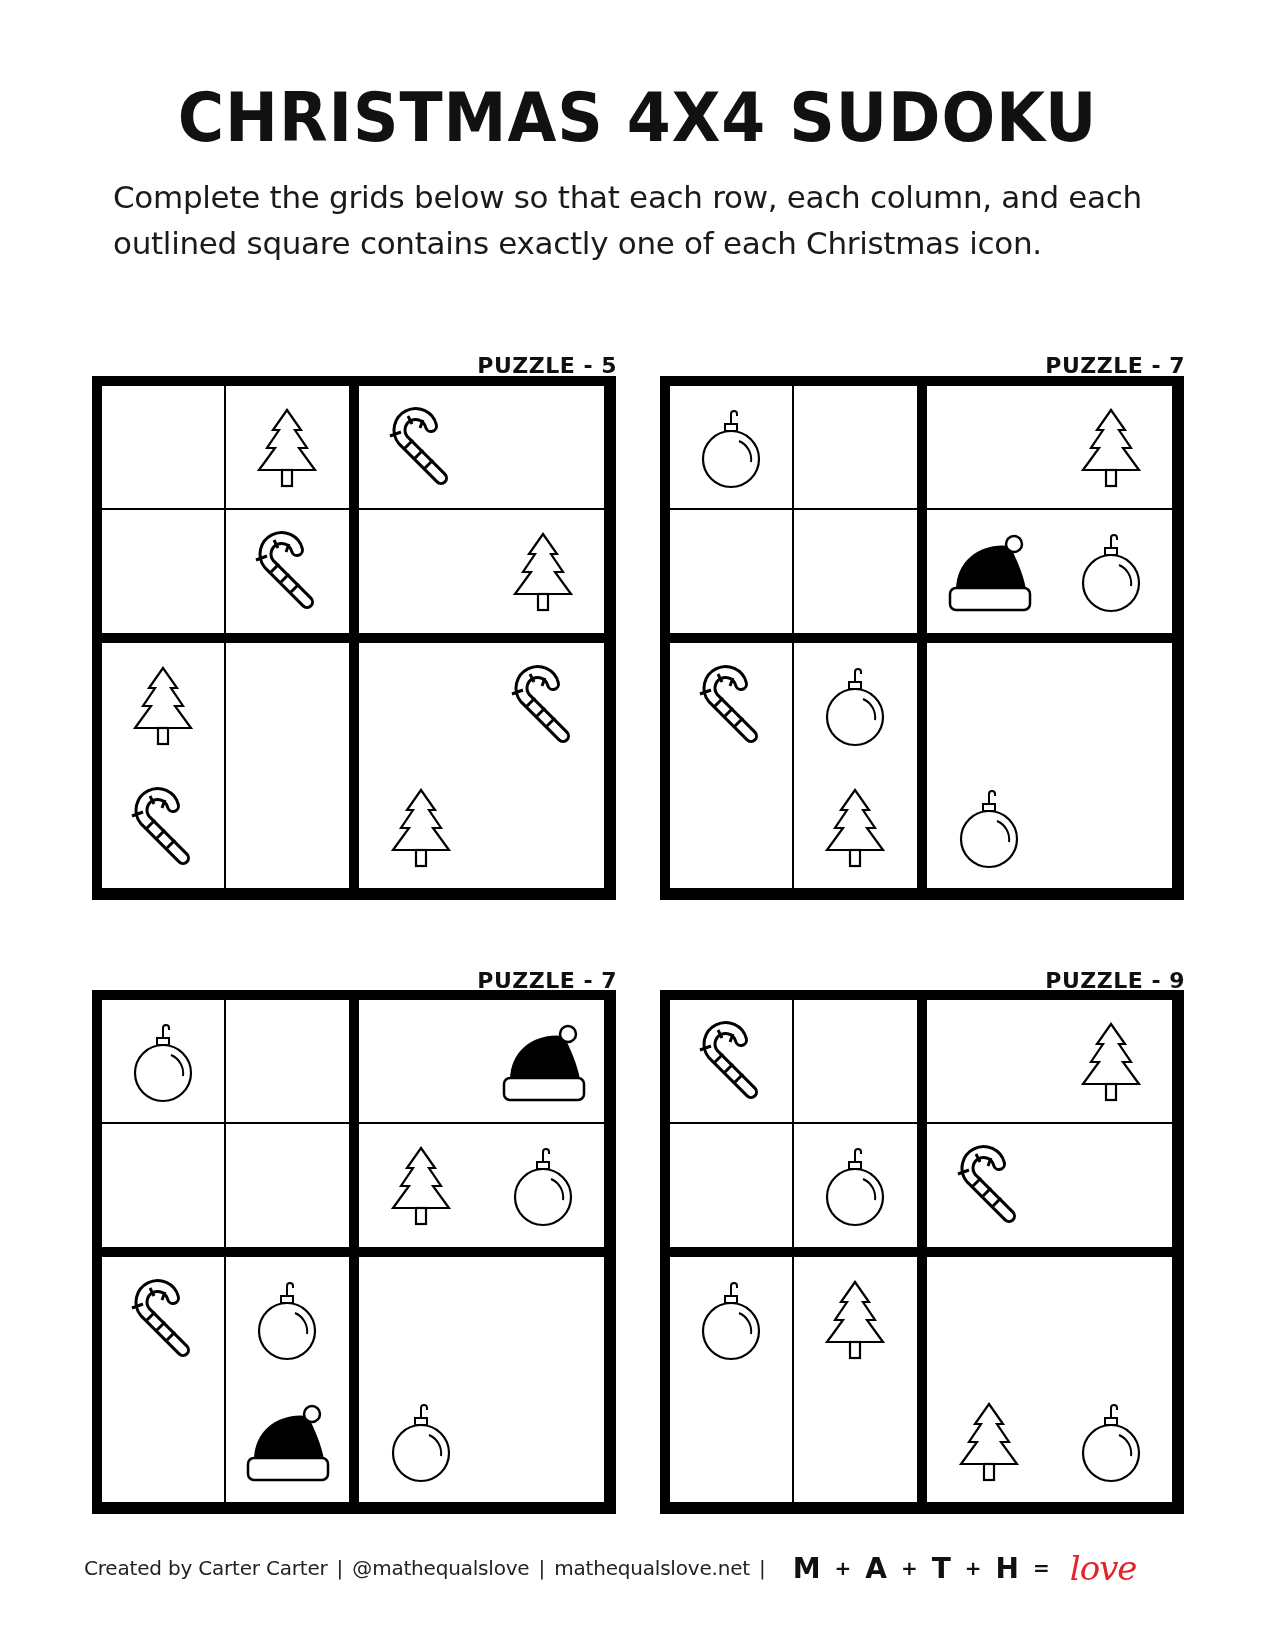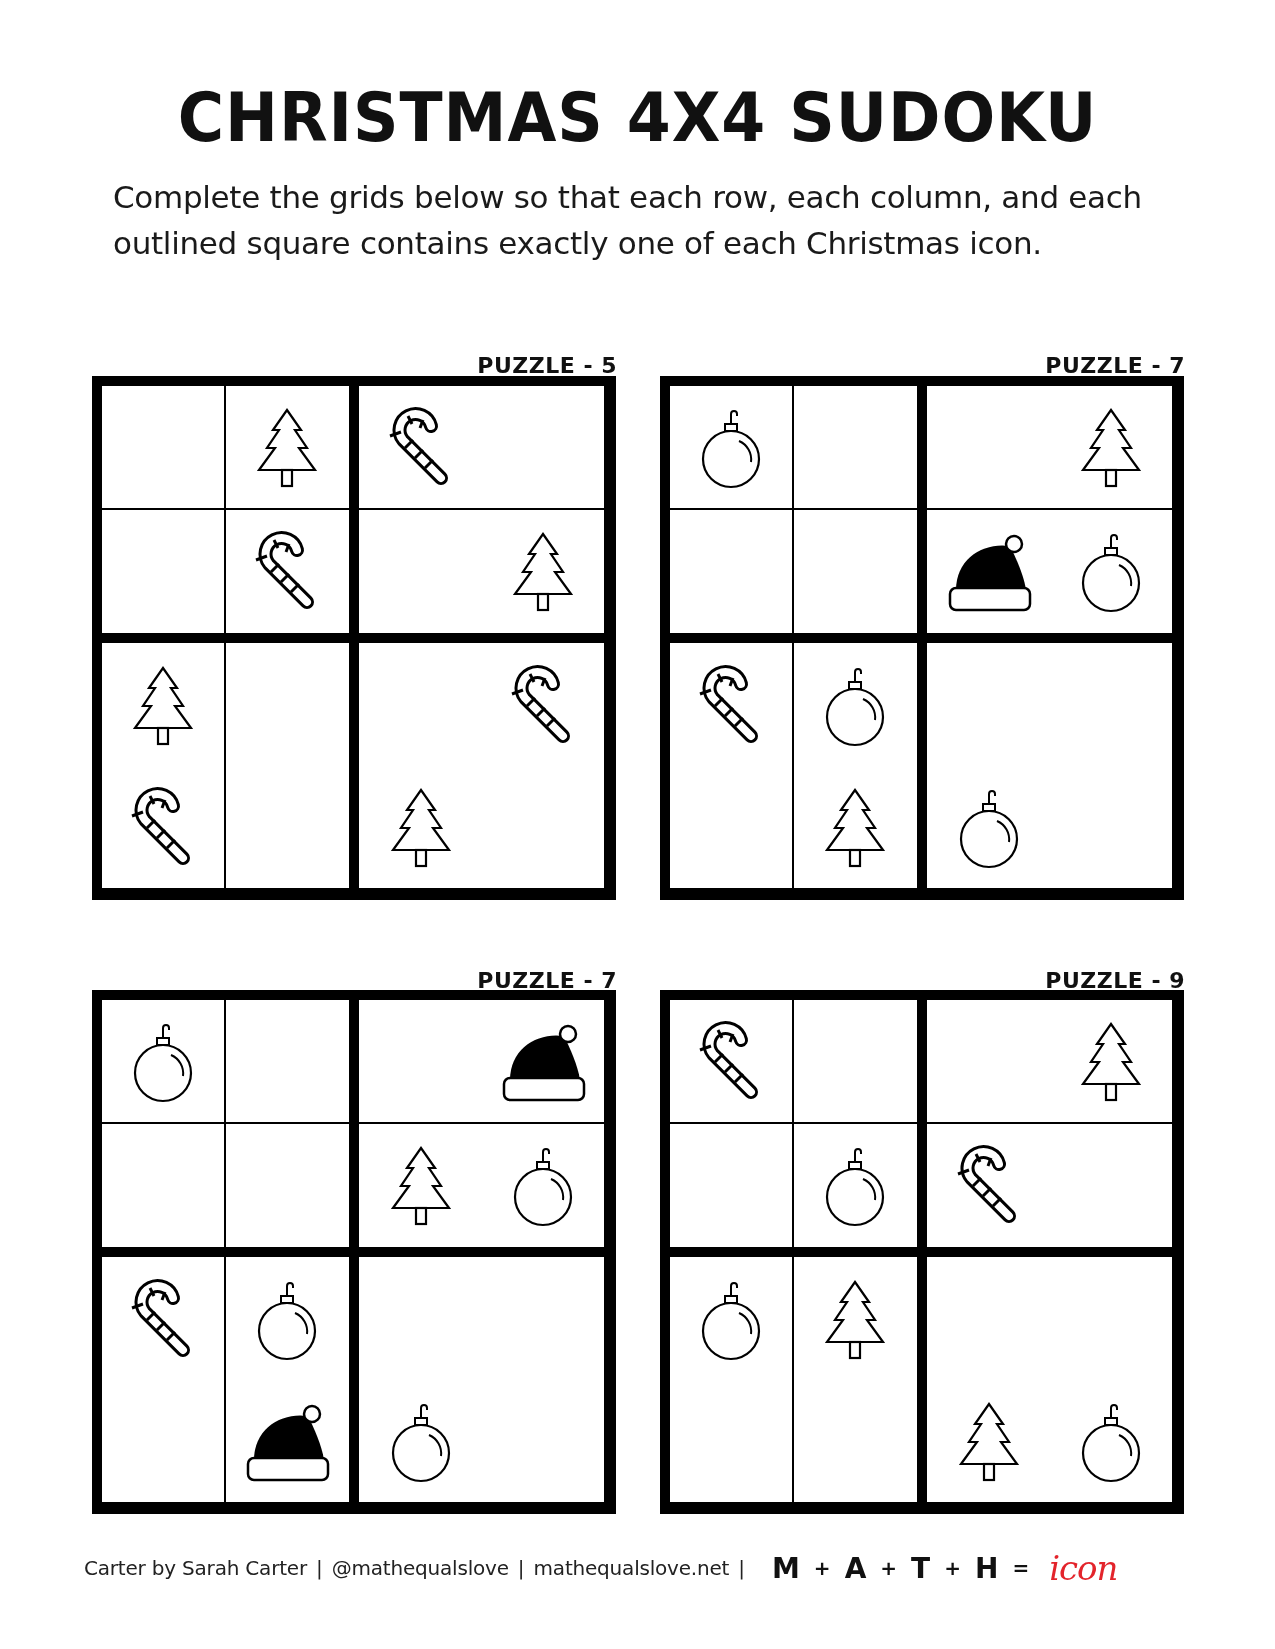--- a/index.html
+++ b/index.html
@@ -458,30 +458,30 @@
           <path d="M38,20 L38,10 A3,3 0 0 1 44,10 L44,12" fill="none" stroke="#000" stroke-width="2"></path>
           <rect x="32" y="20" width="12" height="7" fill="none" stroke="#000" stroke-width="2"></rect>
           <circle cx="38" cy="55" r="28" fill="none" stroke="#000" stroke-width="2.2"></circle>
           <path d="M46,37 A20,20 0 0 1 58,58" fill="none" stroke="#000" stroke-width="2"></path>
         </svg>
       </span>
     </div>
   </div>
 
 <div class="footer">
-  <span class="footer-text">Carter by Sarah Carter</span>
+  <span class="footer-text">Created by Carter Carter</span>
   <span class="footer-sep">|</span>
   <span class="footer-text">@mathequalslove</span>
   <span class="footer-sep">|</span>
   <span class="footer-text">mathequalslove.net</span>
   <span class="footer-sep">|</span>
   <span class="brand">
     <span>M</span>
     <span class="op">+</span>
     <span>A</span>
     <span class="op">+</span>
     <span>T</span>
     <span class="op">+</span>
     <span>H</span>
     <span class="op">=</span>
-    <span class="love">icon</span>
+    <span class="love">love</span>
   </span>
 </div>
 
 </body></html>

